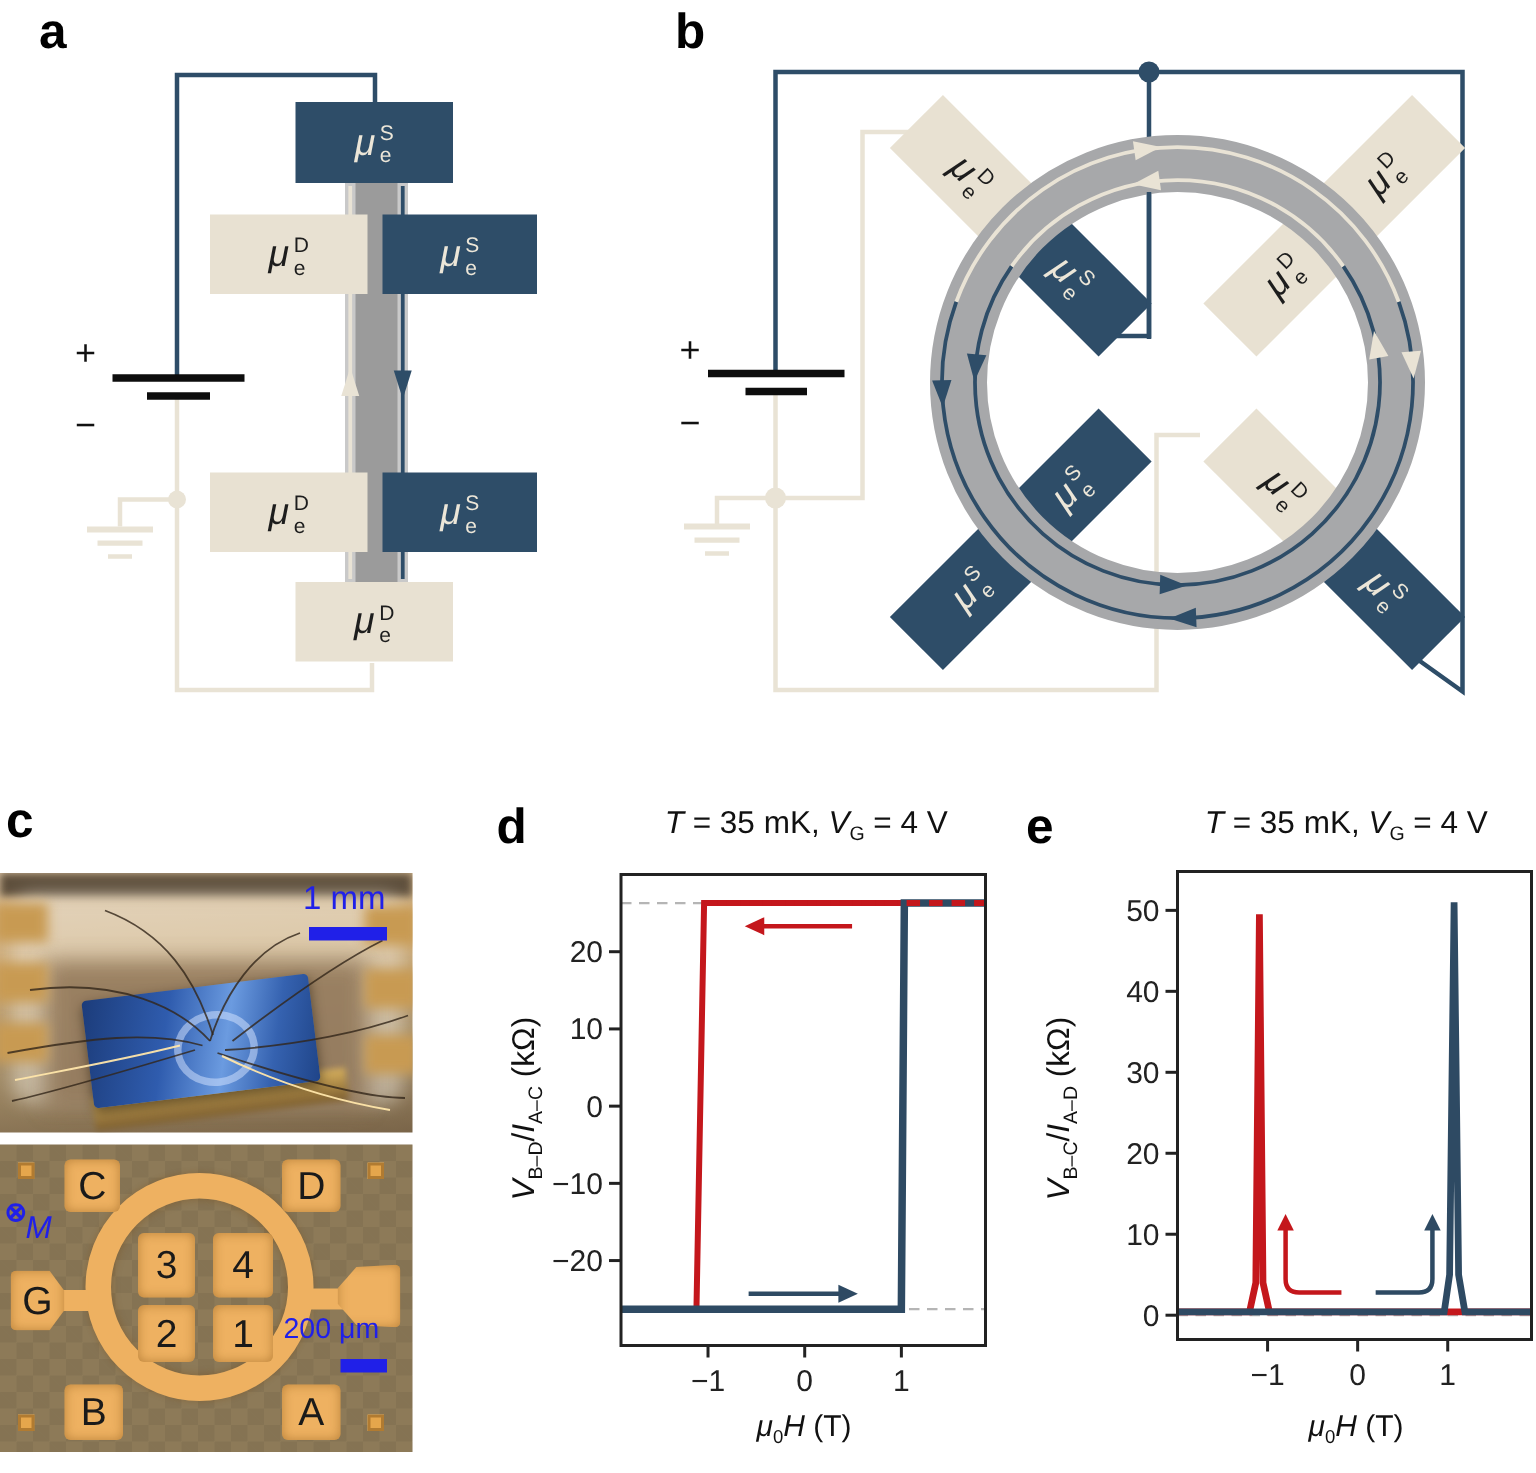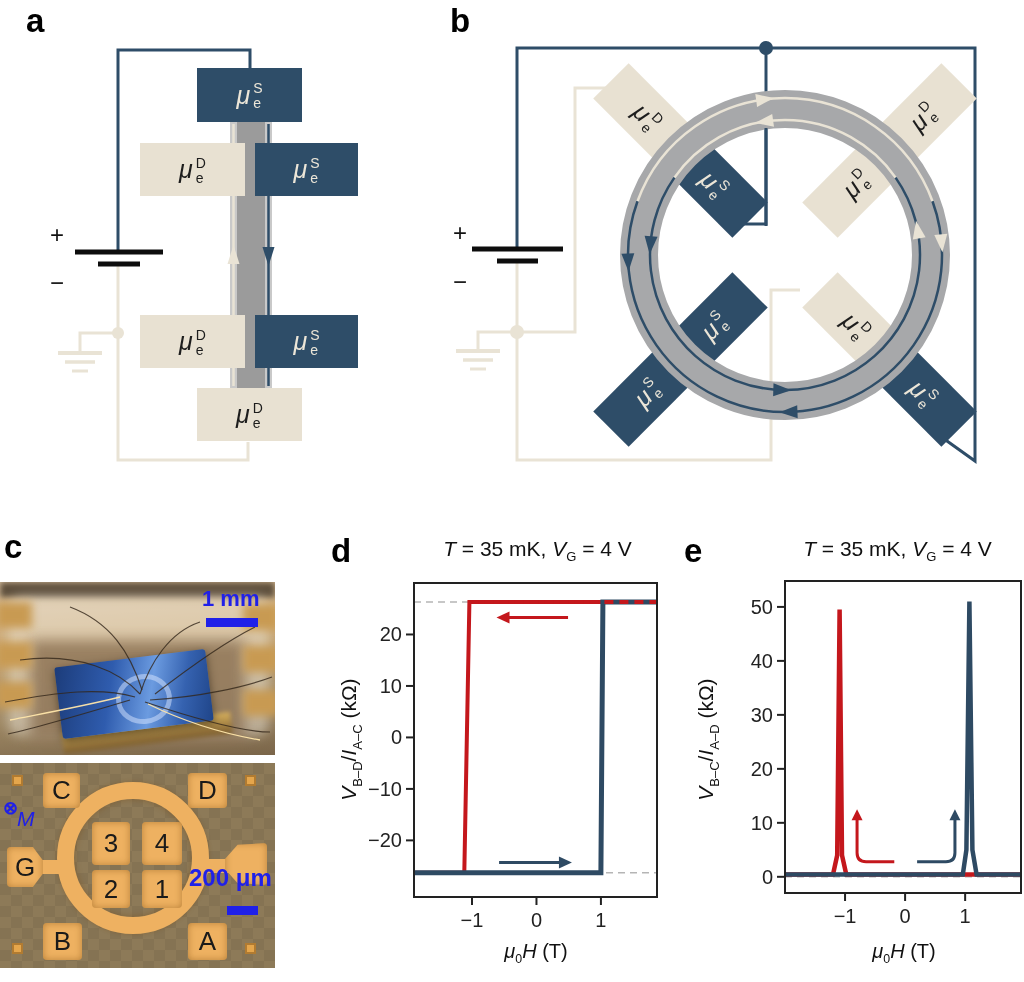--- a/index.html
+++ b/index.html
@@ -14,21 +14,21 @@
   .stk{display:inline-flex;flex-direction:column;font-size:14px;line-height:1.05;transform:translateY(1px);}
   .plot-title{position:absolute;font-size:21px;color:#111;text-align:center;white-space:pre;}
   .it{font-style:italic;}
   sub{font-size:0.62em;}
   .ylab{position:absolute;width:300px;text-align:center;transform:rotate(-90deg);font-size:21px;color:#111;white-space:pre;}
   .xlab{position:absolute;width:200px;text-align:center;font-size:20px;color:#111;white-space:pre;}
   #photo{position:absolute;left:0;top:582px;width:275px;height:173px;overflow:hidden;
          background:linear-gradient(175deg,#dcc4a4 0%,#cba975 35%,#a08a66 70%,#7a6549 100%);}
   .blob{position:absolute;}
   .bluebar{position:absolute;background:#2020e8;}
-  .bluetext{position:absolute;color:#2020e8;font-size:22px;white-space:pre;font-weight:bold;}
+  .bluetext{position:absolute;color:#2020e8;font-size:22px;white-space:pre;}
   #micrograph{position:absolute;left:0;top:763px;width:275px;height:205px;overflow:hidden;
     background:
       linear-gradient(45deg, rgba(0,0,0,.055) 25%, transparent 25%, transparent 75%, rgba(0,0,0,.055) 75%) 0 0/22px 22px,
       linear-gradient(45deg, rgba(0,0,0,.055) 25%, transparent 25%, transparent 75%, rgba(0,0,0,.055) 75%) 11px 11px/22px 22px,
       #8d7a58;}
   .pad{position:absolute;background:#eeb161;box-shadow:inset 0 0 7px rgba(120,70,10,.45);
        display:flex;align-items:center;justify-content:center;font-size:26px;color:#1a1a1a;border-radius:4px;}
   .tinysq{position:absolute;width:11px;height:11px;background:#e5a64c;box-shadow:inset 0 0 0 2px rgba(100,60,10,.4);}
   #micro-ring{position:absolute;left:57px;top:19px;width:152px;height:152px;border:17px solid #eeb161;
               border-radius:50%;box-sizing:border-box;box-shadow:inset 0 0 6px rgba(120,70,10,.4), 0 0 4px rgba(120,70,10,.3);}
@@ -285,21 +285,21 @@
         </div>
         <div class="pad" style="left: 92px; top: 107px; width: 38px; height: 38px;">
           <span>2</span>
         </div>
         <div class="pad" style="left: 142px; top: 107px; width: 40px; height: 38px;">
           <span>1</span>
         </div>
       </div>
     <div style="position:absolute;left:3px;top:34px;color:#2020e8;font-size:18px;font-weight:700">⊗</div>
     <div style="position:absolute;left:17px;top:44px;color:#2020e8;font-size:21px;font-style:italic">M</div>
-    <div class="bluetext" style="left:189px;top:101px;font-size:24px">200 μm</div>
+    <div class="bluetext" style="left:189px;top:113px;font-size:19px">200 μm</div>
     <div class="bluebar" style="left:227px;top:143px;width:31px;height:9px"></div>
   </div>
 
   <div class="plot-title" style="left:410px;top:537px;width:255px"><span class="it">T</span><span> = 35 mK, </span><span class="it">V</span><sub>G</sub><span> = 4 V</span></div>
   <div class="plot-title" style="left:770px;top:537px;width:255px"><span class="it">T</span><span> = 35 mK, </span><span class="it">V</span><sub>G</sub><span> = 4 V</span></div>
 
   <div class="ylab" style="left:201px;top:726px"><span class="it">V</span><sub>B–D</sub><span>/</span><span class="it">I</span><sub>A–C</sub><span> (kΩ)</span></div>
   <div class="ylab" style="left:558px;top:726px"><span class="it">V</span><sub>B–C</sub><span>/</span><span class="it">I</span><sub>A–D</sub><span> (kΩ)</span></div>
 
   <div class="xlab" style="left:436px;top:940px"><span class="it">μ</span><sub>0</sub><span class="it">H</span><span> (T)</span></div>

